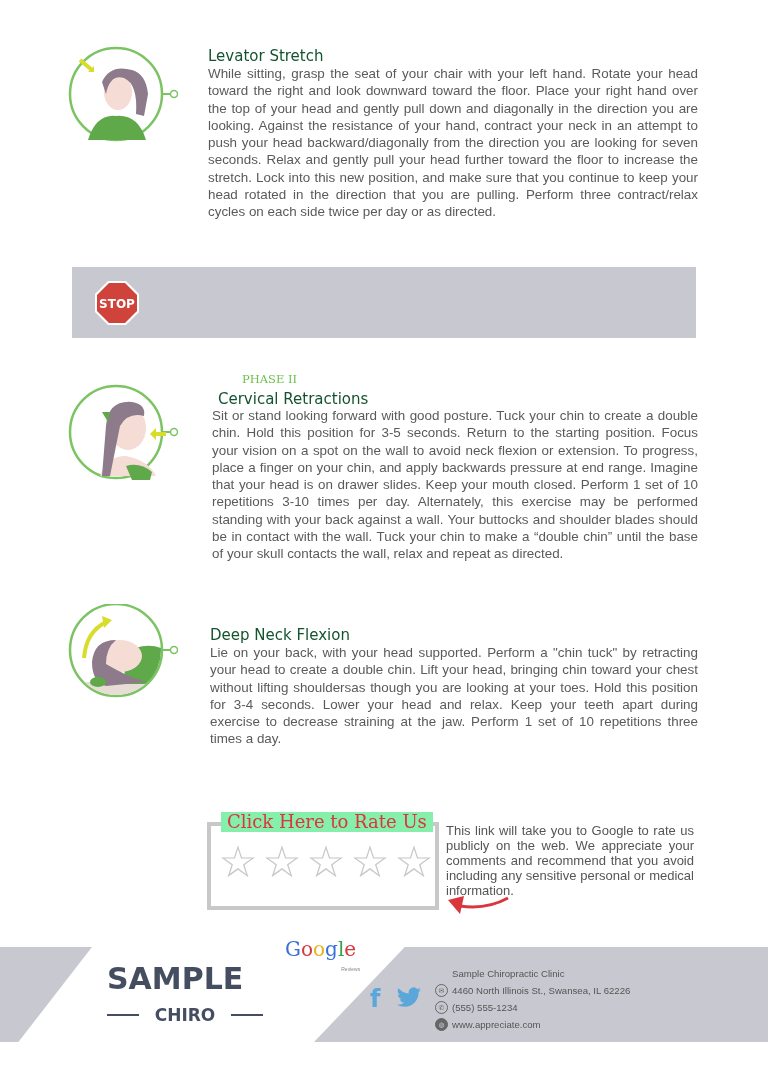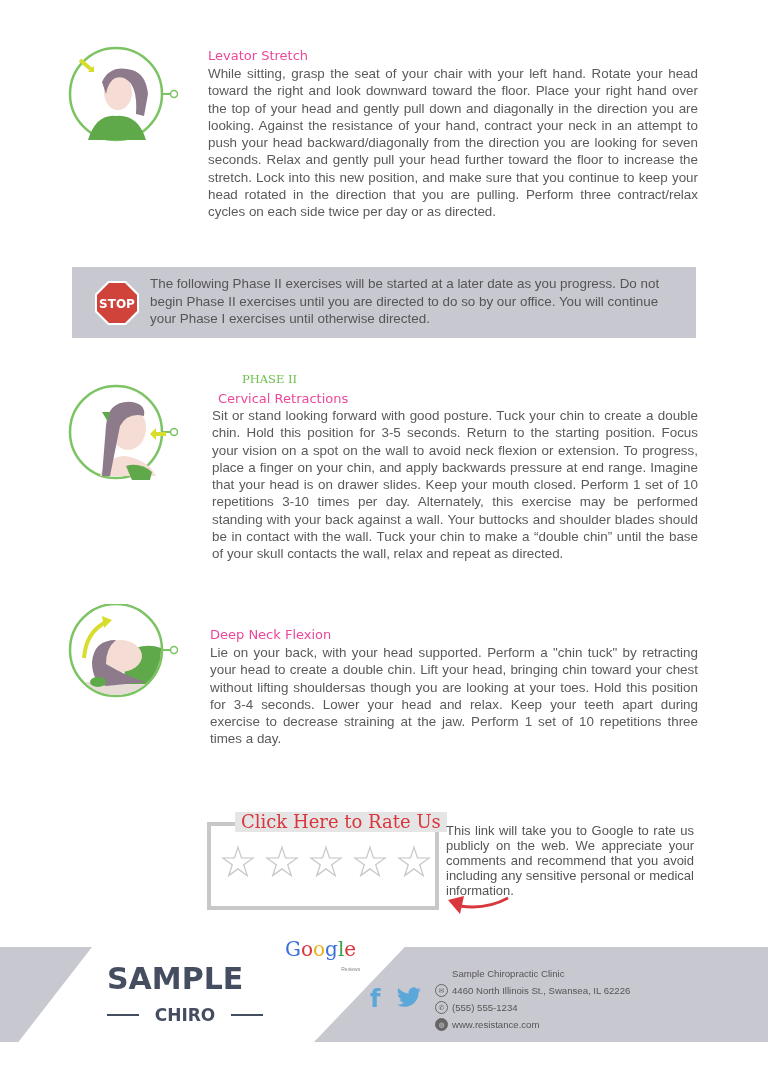--- a/index.html
+++ b/index.html
@@ -1,28 +1,28 @@
 <!DOCTYPE html>
 <html><head>
 <meta charset="utf-8">
 <style>
   * { box-sizing: border-box; margin: 0; padding: 0; }
   body { width: 768px; height: 1090px; background: #ffffff; position: relative; overflow: hidden; font-family: "Liberation Sans", sans-serif; color: #555; }
   .section { position: absolute; left: 0; width: 768px; }
   .thumb { position: absolute; width: 112px; height: 112px; }
   .thumb svg { width: 112px; height: 112px; display: block; }
-  .title { font-family: "DejaVu Sans", sans-serif; color: #ec4899; font-size: 13px; line-height: 16px; }
+  .title { font-family: "DejaVu Sans", sans-serif; color: #14532d; font-size: 15px; line-height: 16px; }
   .phase { font-family: "DejaVu Serif", serif; color: #6cbf4c; font-size: 11.5px; line-height: 14px; font-weight: normal; }
   .body { font-size: 13.4px; line-height: 17.3px; color: #5a5a5a; text-align: justify; }
   .stopbox { position: absolute; left: 72px; top: 267px; width: 624px; height: 71px; background: #c8c8d0; }
   .stopbox .text { position: absolute; left: 78px; top: 8px; width: 536px; font-size: 13.4px; line-height: 17.5px; color: #555; }
   .stop-icon { position: absolute; left: 22px; top: 13px; width: 46px; height: 46px; }
   .rate { position: absolute; left: 207px; top: 812px; width: 232px; height: 100px; }
   .rate-frame { position: absolute; left: 0; top: 10px; width: 232px; height: 88px; border: 4px solid #c8c8c8; }
-  .rate-title { position: absolute; left: 28px; top: 0px; padding: 0 6px; background: #e5e5e5; color: #d9363e; font-family: "DejaVu Serif", serif; font-size: 18px; line-height: 20px; white-space: nowrap; }
+  .rate-title { position: absolute; left: 14px; top: 0px; padding: 0 6px; background: #86efac; color: #d9363e; font-family: "DejaVu Serif", serif; font-size: 18px; line-height: 20px; white-space: nowrap; }
   .stars { position: absolute; left: 10px; top: 28px; display: flex; gap: 2px; }
   .stars span { font-size: 44px; line-height: 44px; color: #c8c8c8; width: 42px; text-align: center; }
   .google { position: absolute; left: 72px; top: 82px; padding: 0 6px; background: #fff; font-family: "DejaVu Serif", serif; font-size: 20px; line-height: 22px; margin-top: 44px; }
   .google small { position: absolute; right: 2px; top: 20px; font-size: 5px; color: #888; font-family: "Liberation Sans", sans-serif; }
   .rate-note { position: absolute; left: 446px; top: 823px; width: 248px; font-size: 13px; line-height: 15px; color: #555; text-align: justify; }
   .footer-left { position: absolute; left: 0; top: 947px; width: 92px; height: 95px; background: #c8c8d0; clip-path: polygon(0 0, 100% 0, 20% 100%, 0 100%); }
   .footer-right { position: absolute; left: 314px; top: 947px; width: 454px; height: 95px; background: #c8c8d0; clip-path: polygon(20% 0, 100% 0, 100% 100%, 0 100%); }
   .logo-sample { position: absolute; left: 107px; top: 963px; font-family: "DejaVu Sans", sans-serif; font-weight: bold; font-size: 30px; line-height: 32px; color: #454e60; letter-spacing: 0px; }
   .logo-chiro { position: absolute; left: 107px; top: 1005px; width: 156px; display: flex; align-items: center; gap: 16px; font-family: "DejaVu Sans", sans-serif; font-weight: bold; font-size: 17px; color: #454e60; }
   .logo-chiro .line { flex: 1; height: 1.5px; background: #454e60; }
@@ -51,21 +51,20 @@
   <div class="title" style="position:absolute;left:208px;">Levator Stretch</div>
   <div class="body" style="position:absolute;left:208px;top:17px;width:490px;">While sitting, grasp the seat of your chair with your left hand. Rotate your head toward the right and look downward toward the floor. Place your right hand over the top of your head and gently pull down and diagonally in the direction you are looking. Against the resistance of your hand, contract your neck in an attempt to push your head backward/diagonally from the direction you are looking for seven seconds. Relax and gently pull your head further toward the floor to increase the stretch. Lock into this new position, and make sure that you continue to keep your head rotated in the direction that you are pulling. Perform three contract/relax cycles on each side twice per day or as directed.</div>
 </div>
 
 <div class="stopbox">
   <svg class="stop-icon" viewBox="0 0 46 46">
     <polygon points="14,1 32,1 45,14 45,32 32,45 14,45 1,32 1,14" fill="#fff"></polygon>
     <polygon points="15,3 31,3 43,15 43,31 31,43 15,43 3,31 3,15" fill="#d0433a"></polygon>
     <text x="23" y="28" text-anchor="middle" font-family="DejaVu Sans, sans-serif" font-size="12" font-weight="bold" fill="#fff">STOP</text>
   </svg>
-  <div class="text">The following Phase II exercises will be started at a later date as you progress. Do not begin Phase II exercises until you are directed to do so by our office. You will continue your Phase I exercises until otherwise directed.</div>
 </div>
 
 <div class="thumb" style="left:66px;top:376px;">
   <svg viewBox="0 0 112 112">
     <circle cx="50" cy="56" r="46" fill="#fff" stroke="#7cc364" stroke-width="2.5"></circle>
     <path d="M96 56 h8" stroke="#7cc364" stroke-width="2"></path>
     <circle cx="108" cy="56" r="3.5" fill="#fff" stroke="#7cc364" stroke-width="1.5"></circle>
     <path d="M34 100 Q40 80 60 80 Q82 84 90 100 Z" fill="#f5dcd5"></path>
     <path d="M60 90 Q74 86 86 96 L84 104 L66 104 Z" fill="#5fa94a"></path>
     <ellipse cx="62" cy="52" rx="18" ry="22" fill="#f5dcd5"></ellipse>
@@ -143,15 +142,15 @@
   <div class="row">
       <span class="ic">✉</span>
       <span>4460 North Illinois St., Swansea, IL 62226</span>
     </div>
   <div class="row">
       <span class="ic">✆</span>
       <span>(555) 555-1234</span>
     </div>
   <div class="row">
       <span class="ic" style="background:#666;color:#c8c8d0;">◍</span>
-      <span>www.resistance.com</span>
+      <span>www.appreciate.com</span>
     </div>
 </div>
 
 </body></html>

